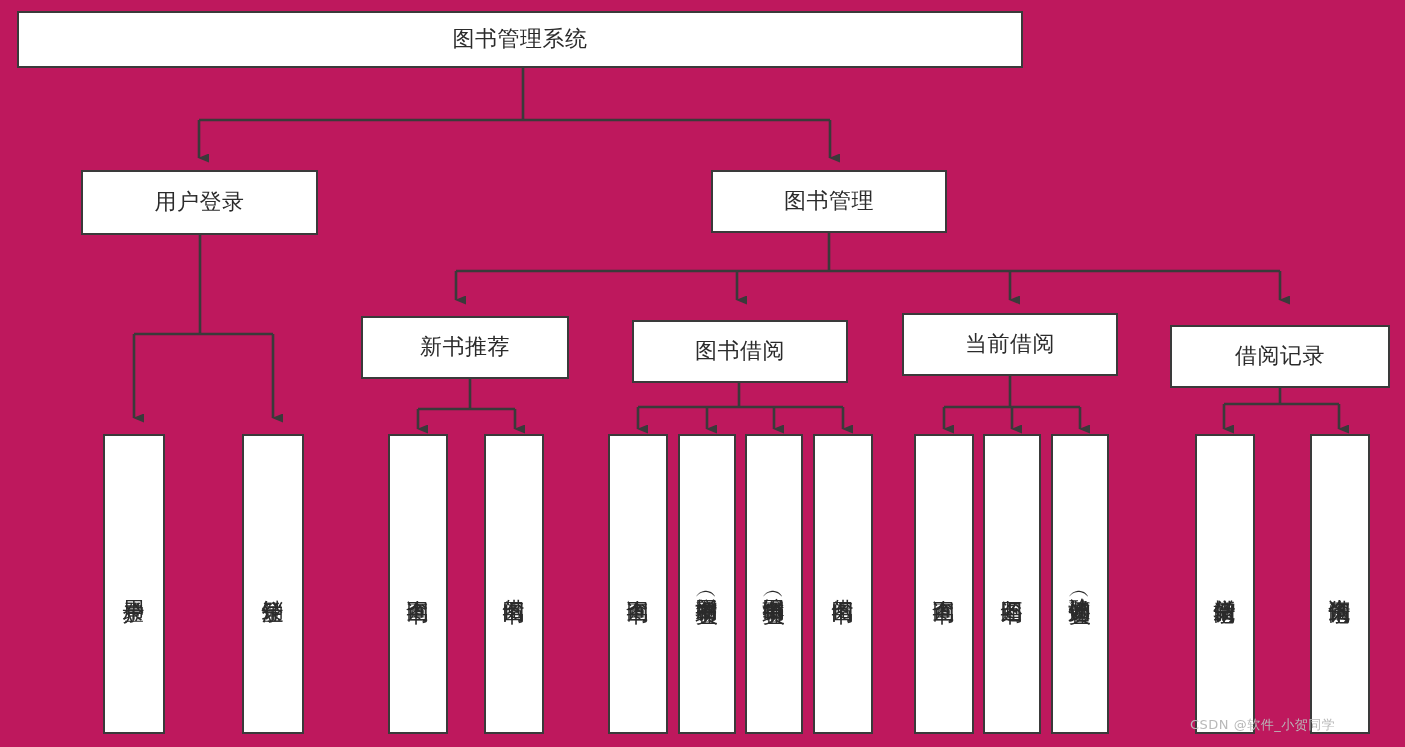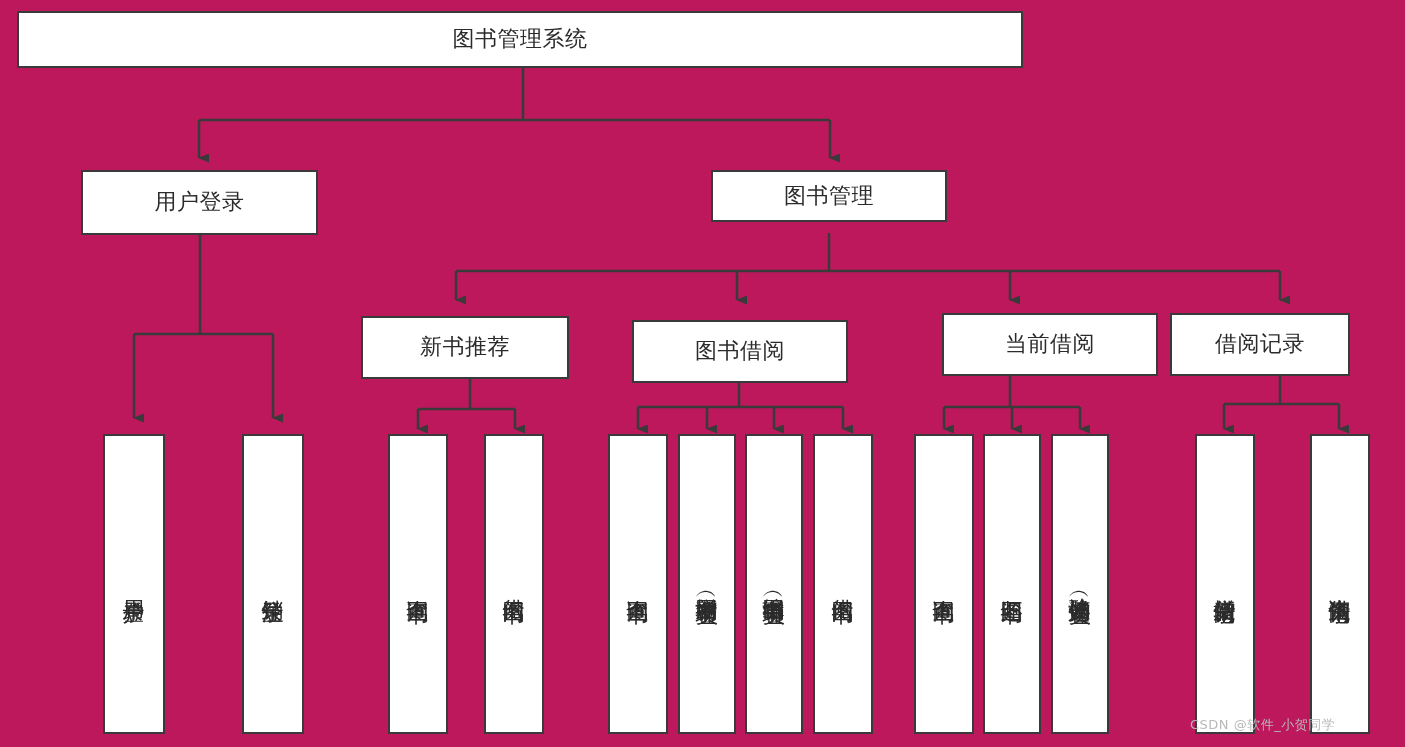--- a/index.html
+++ b/index.html
@@ -119,34 +119,34 @@
     </g>
   </svg>
 
   <div class="node h" style="left:17px; top:11px; width:1006px; height:57px;">
     <span>图书管理系统</span>
   </div>
 
   <div class="node h" style="left:81px; top:170px; width:237px; height:65px;">
     <span>用户登录</span>
   </div>
-  <div class="node h" style="left:711px; top:170px; width:236px; height:52px;">
+  <div class="node h" style="left:711px; top:170px; width:236px; height:63px;">
     <span>图书管理</span>
   </div>
 
   <div class="node h" style="left:361px; top:316px; width:208px; height:63px;">
     <span>新书推荐</span>
   </div>
   <div class="node h" style="left:632px; top:320px; width:216px; height:63px;">
     <span>图书借阅</span>
   </div>
-  <div class="node h" style="left:902px; top:313px; width:216px; height:63px;margin-left:40px;">
+  <div class="node h" style="left:902px; top:313px; width:216px; height:63px;">
     <span>当前借阅</span>
   </div>
-  <div class="node h" style="left:1170px; top:313px; width:180px; height:63px;align-items:center;">
+  <div class="node h" style="left:1170px; top:325px; width:220px; height:63px;align-items:center;">
     <span>借阅记录</span>
   </div>
 
   <div class="node v" style="left:103px; top:434px; width:62px; height:300px;">
     <span class="vtext">用户登录</span>
   </div>
   <div class="node v" style="left:242px; top:434px; width:62px; height:300px;">
     <span class="vtext">注销登录</span>
   </div>
 

